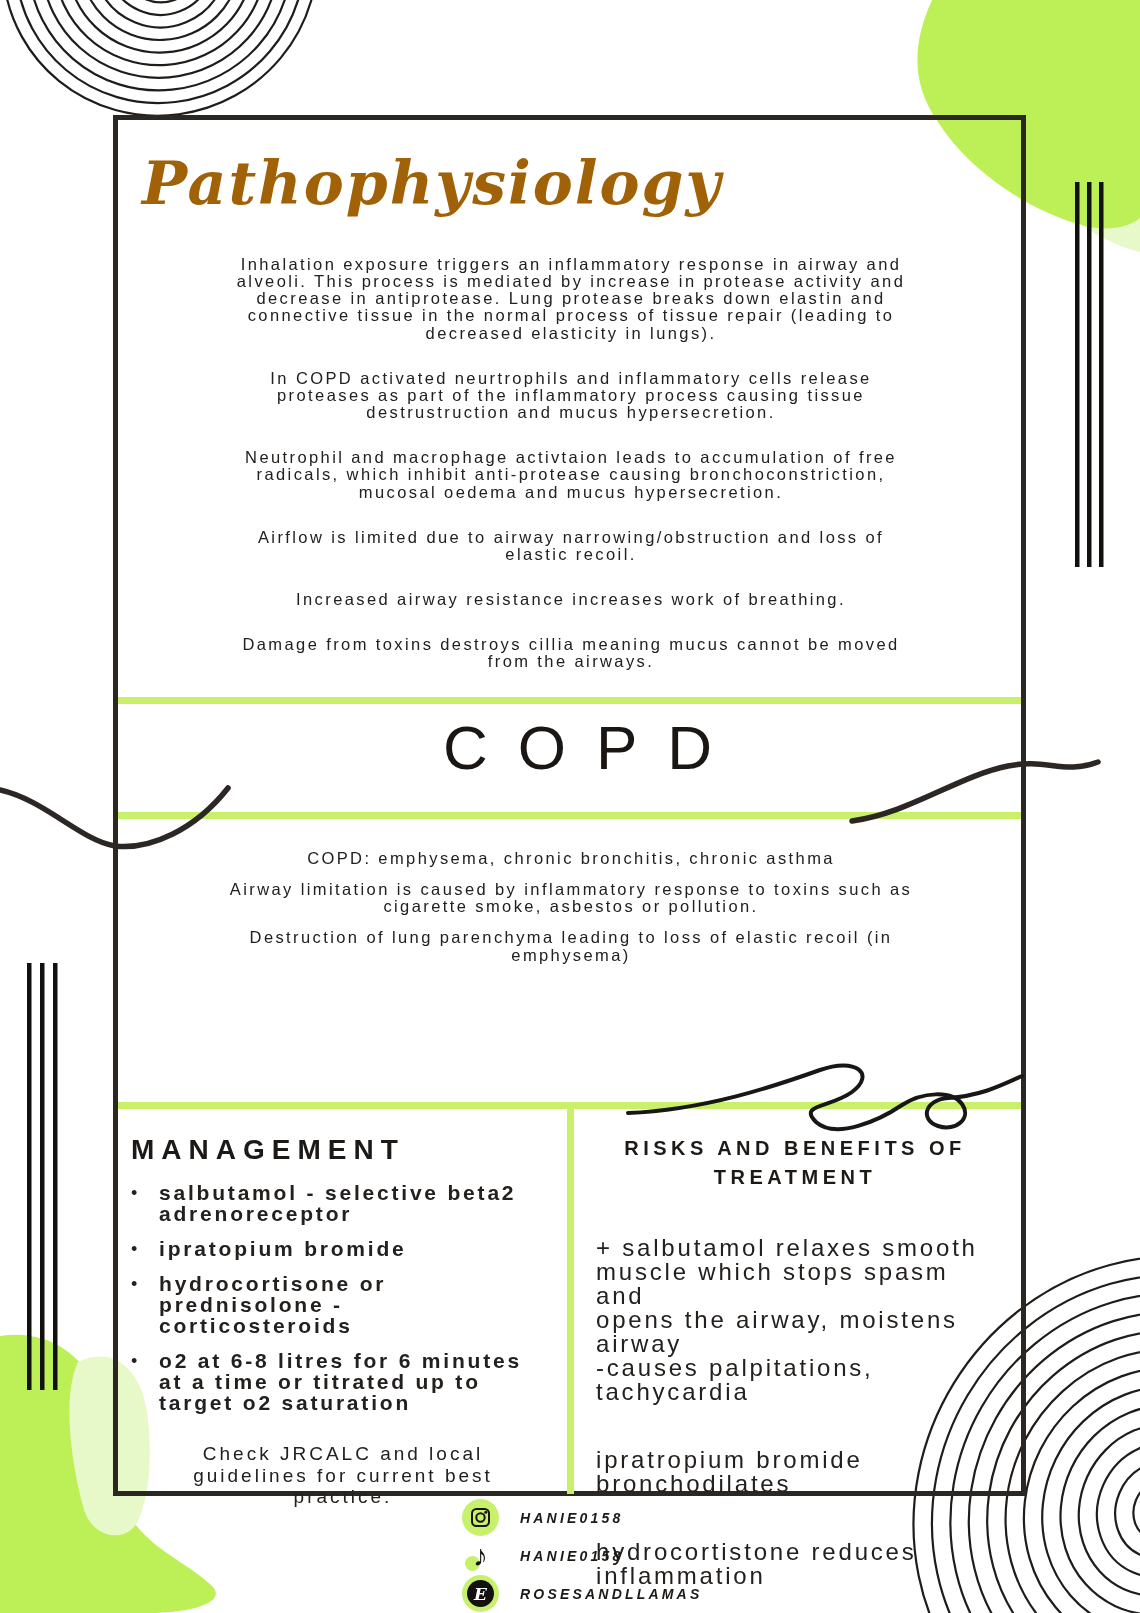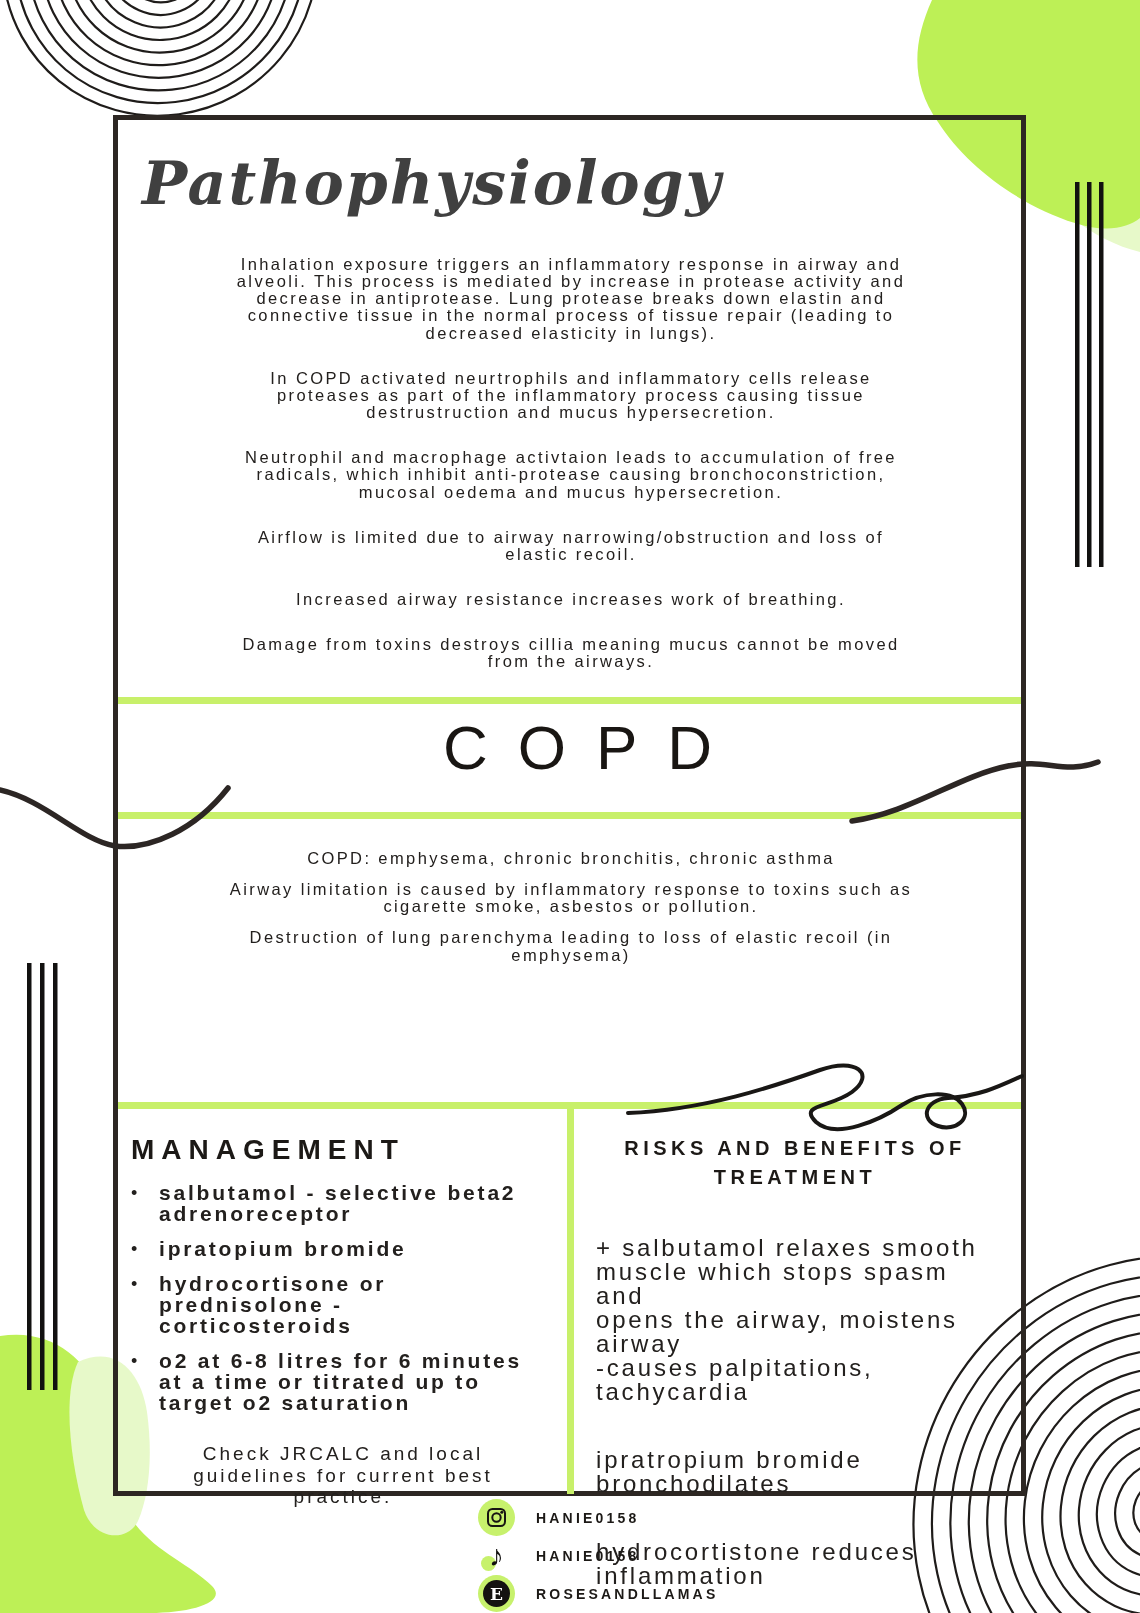--- a/index.html
+++ b/index.html
@@ -14,21 +14,21 @@
   .deco-back { z-index:1; }
   .main-box {
     position:absolute; left:113px; top:115px; width:913px; height:1381px;
     border:5px solid #2d2723; z-index:2; background:transparent;
   }
   .deco-front { z-index:6; }
 
   .script-title {
     position:absolute; left:142px; top:148px; z-index:4;
     font-family:"DejaVu Serif", cursive; font-style:italic; font-weight:600;
-    font-size:60px; letter-spacing:2px; color:#404040;
+    font-size:60px; letter-spacing:2px; color:#a16207;
   }
 
   .intro-stack {
     position:absolute; left:130px; top:256px; width:882px; z-index:4;
     display:flex; flex-direction:column; gap:28px;
   }
   .intro-stack p {
     white-space:pre-line; text-align:center;
     font-size:16.5px; line-height:1.04; letter-spacing:2.4px; font-weight:500;
   }
@@ -74,21 +74,21 @@
   .risks-heading {
     white-space:pre-line; text-align:center;
     font-size:20px; font-weight:600; letter-spacing:4.5px; line-height:1.45;
     margin-bottom:30px; color:#1c1916;
   }
   .risks-item {
     white-space:pre-line; font-size:24px; line-height:1.0; letter-spacing:2.8px;
     font-weight:500; margin-bottom:28px; padding-left:8px;margin-top:44px;
   }
 
-  .footer { position:absolute; left:478px; top:1499px; z-index:4; }
+  .footer { position:absolute; left:462px; top:1499px; z-index:4;font-style:italic; }
   .social-row { display:flex; align-items:center; height:37px; margin-bottom:1px; }
   .icon-wrap { position:relative; width:37px; height:37px; flex:0 0 37px;
                display:flex; align-items:center; justify-content:center; }
   .green-circle { position:absolute; left:0; top:0; width:37px; height:37px;
                   border-radius:50%; background:#c7f16c; }
   .social-label { margin-left:21px; font-size:14px; letter-spacing:3.2px;
                   font-weight:600; color:#1c1916; }
   .tiktok-accent { position:absolute; left:3px; bottom:3px; width:15px; height:15px;
                    border-radius:50%; background:#c7f16c; }
   .tiktok-note { position:relative; font-size:30px; line-height:1; color:#121110; font-weight:700; }

